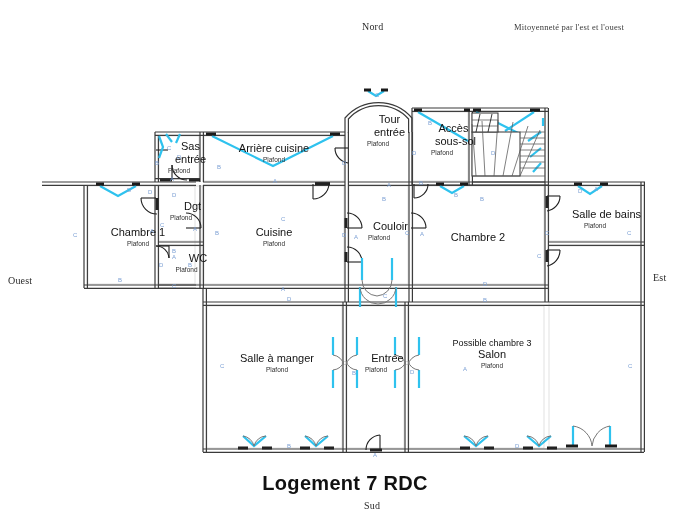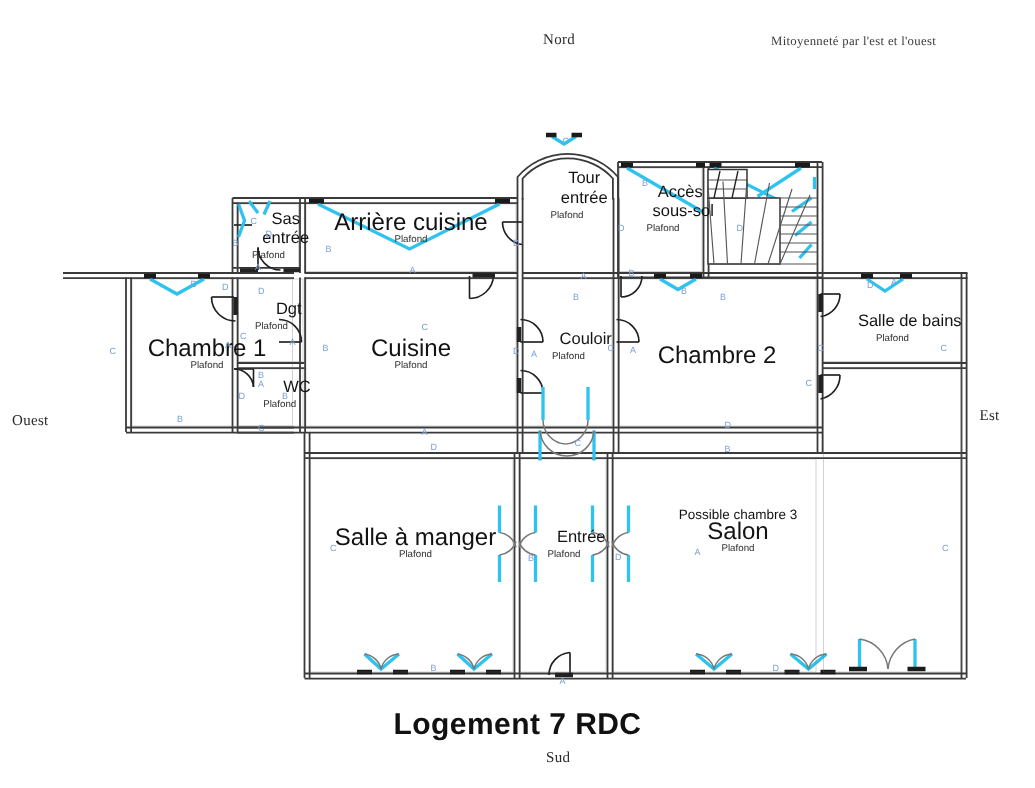--- a/index.html
+++ b/index.html
@@ -59,21 +59,21 @@
   }
   
   .room {
     position: absolute;
     text-align: center;
     white-space: nowrap;
     pointer-events: auto;
   }
   .room .rname {
     font-family: "Liberation Sans", sans-serif;
-    font-size: 16px;
+    font-size: 11px;
     color: #131313;
     line-height: 13px;
     display: block;
   }
   .room .rname.small { font-size: 11px; margin-left: 23px; }
   .room .rsub {
     font-family: "Liberation Sans", sans-serif;
     font-size: 6.5px;
     color: #2e2e2e;
     line-height: 8px;

